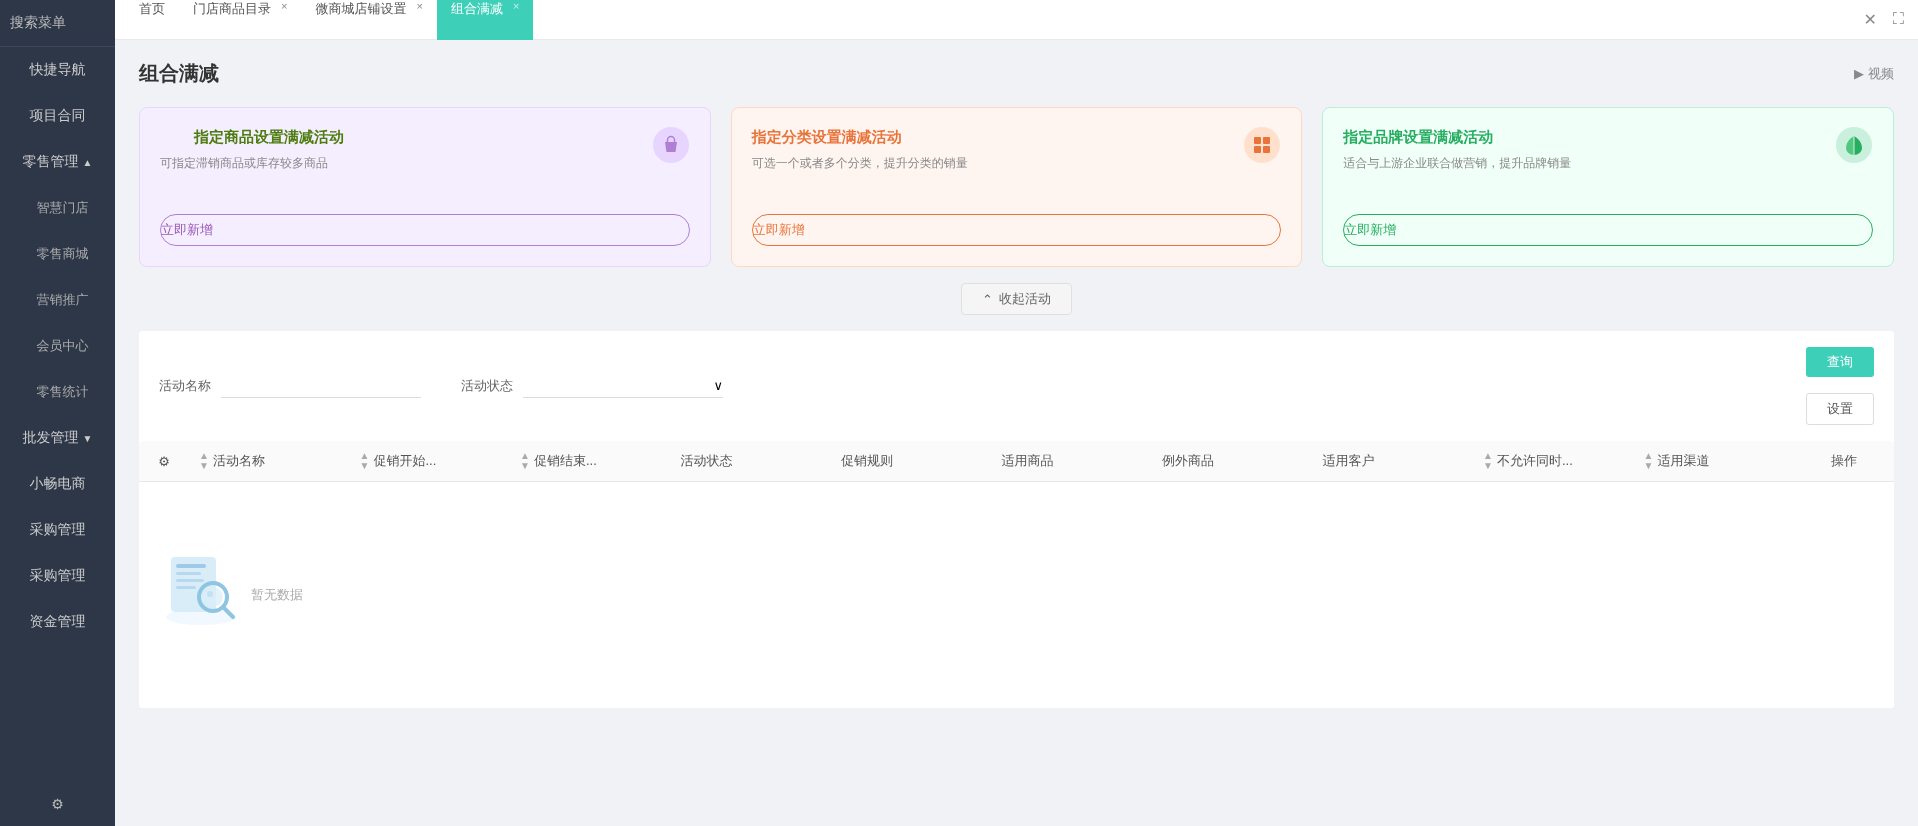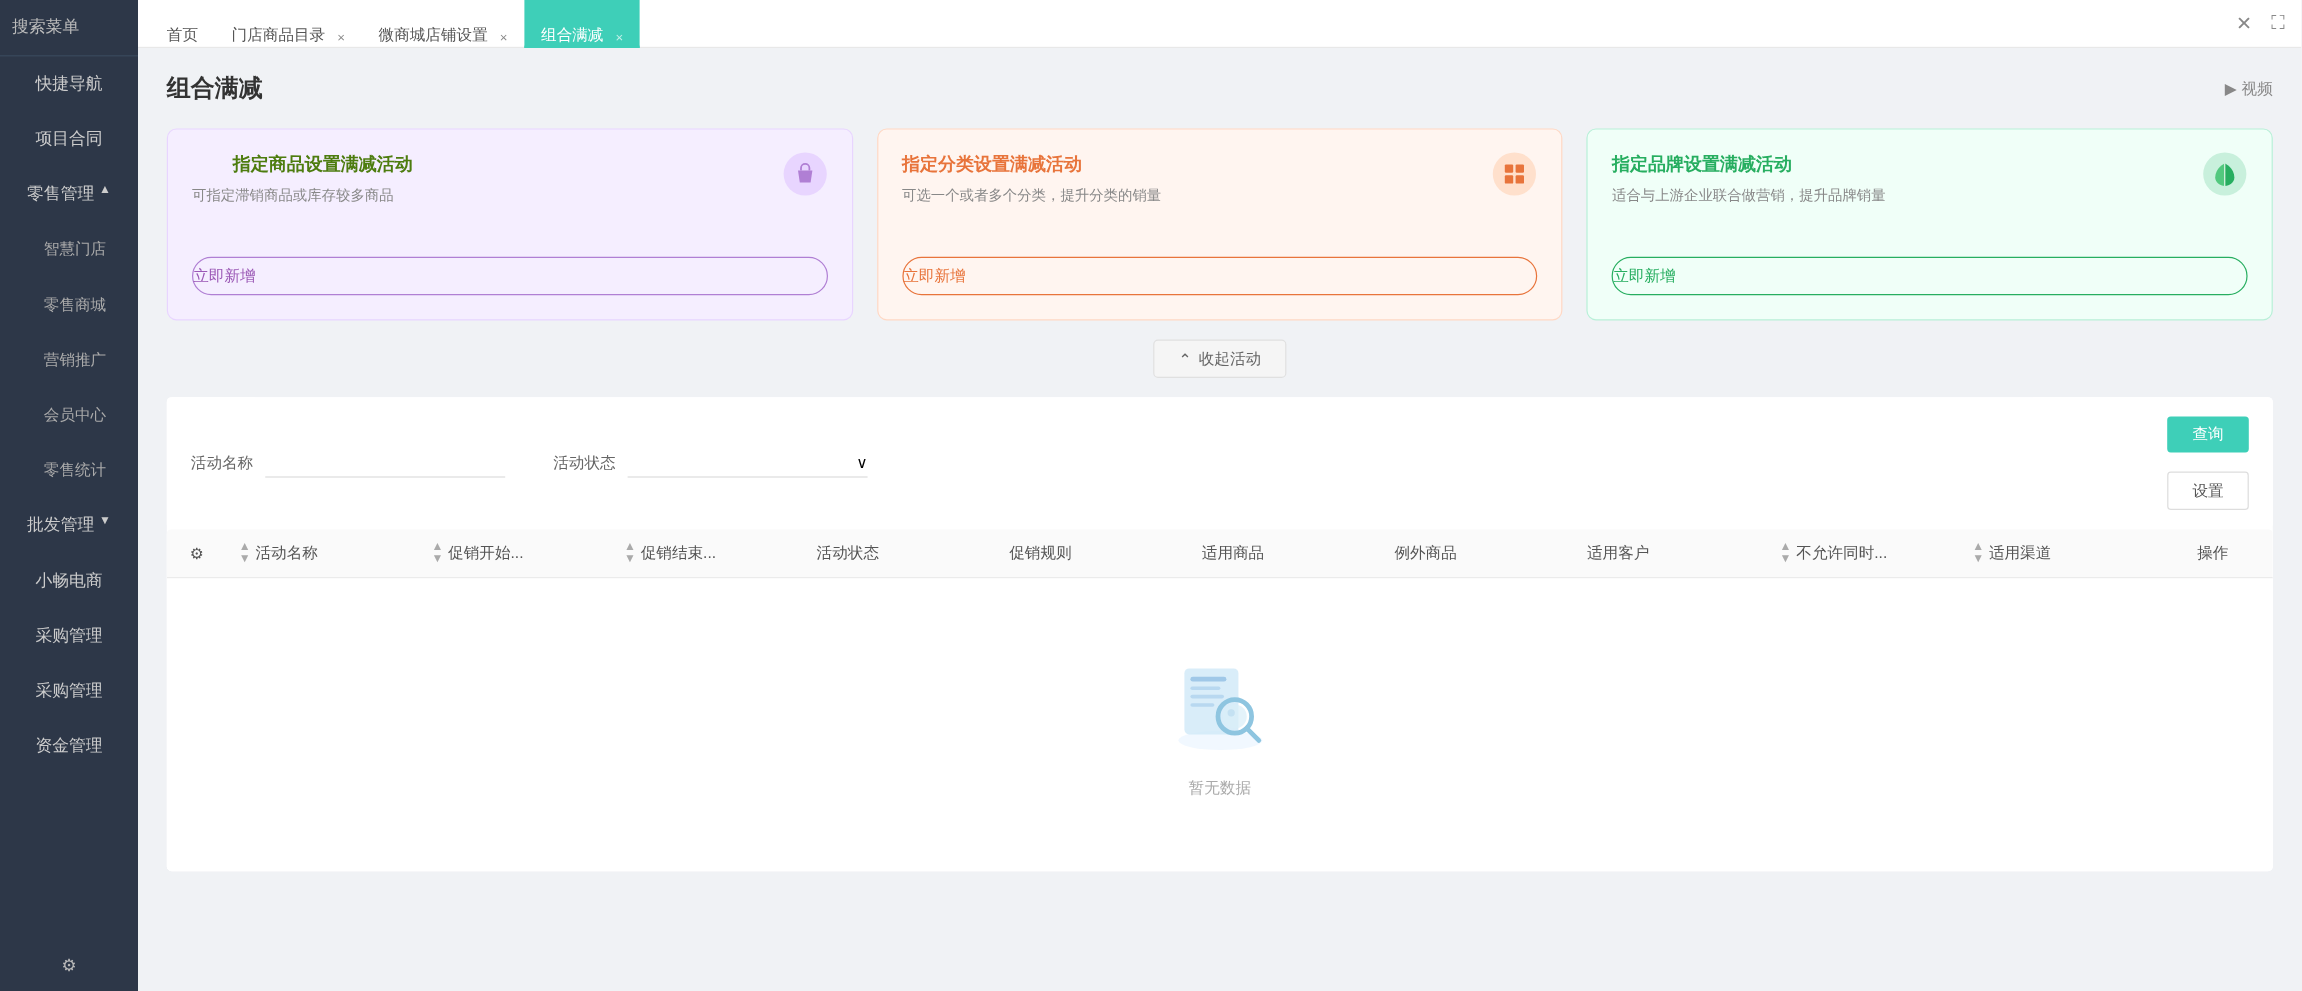--- a/index.html
+++ b/index.html
@@ -23,21 +23,21 @@
       border-bottom: 1px solid #3a4a5c;
       text-align: left;
     }
     .sidebar-item {
       padding: 14px 10px;
       font-size: 14px;
       color: #ccc;
       cursor: pointer;
       text-align: center;
       display: flex;
-      align-items: flex-start;
+      align-items: center;
       justify-content: center;
       gap: 4px;
       position: relative;
     }
     .sidebar-item .arrow { font-size: 10px; }
     .sidebar-bottom {
       margin-top: auto;
       padding: 14px 10px;
       text-align: center;
       color: #bbb;
@@ -60,21 +60,21 @@
       align-items: center;
       border-bottom: 1px solid #e8e8e8;
       padding: 0 10px;
       height: 40px;
       flex-shrink: 0;
     }
     .tab {
       padding: 0 14px;
       height: 40px;
       display: flex;
-      align-items: flex-end;
+      align-items: flex-start;
       cursor: pointer;
       font-size: 13px;
       color: #555;
       border-bottom: 2px solid transparent;
       white-space: nowrap;
       gap: 6px;
     }
     .tab.active {
       background: #3ecfb8;
       color: #fff;
@@ -290,23 +290,23 @@
       gap: 4px;
       white-space: nowrap;
     }
     .th.gear { flex: 0 0 50px; justify-content: center; }
     .th.ops  { flex: 0 0 100px; justify-content: center; }
     .th-sort { font-size: 10px; color: #aaa; display: flex; flex-direction: column; line-height: 1; }
 
     
     .empty-state {
       display: flex;
-      flex-direction: column;
-      align-items: center;
-      padding: 60px 0;
+      flex-direction: row;
+      align-items: center;
+      padding: 60px 12px;
       background: #fff;
     }
     .empty-icon {
       width: 100px;
       height: 90px;
       margin-bottom: 16px;
     }
     .empty-text {
       font-size: 13px;
       color: #aaa;

